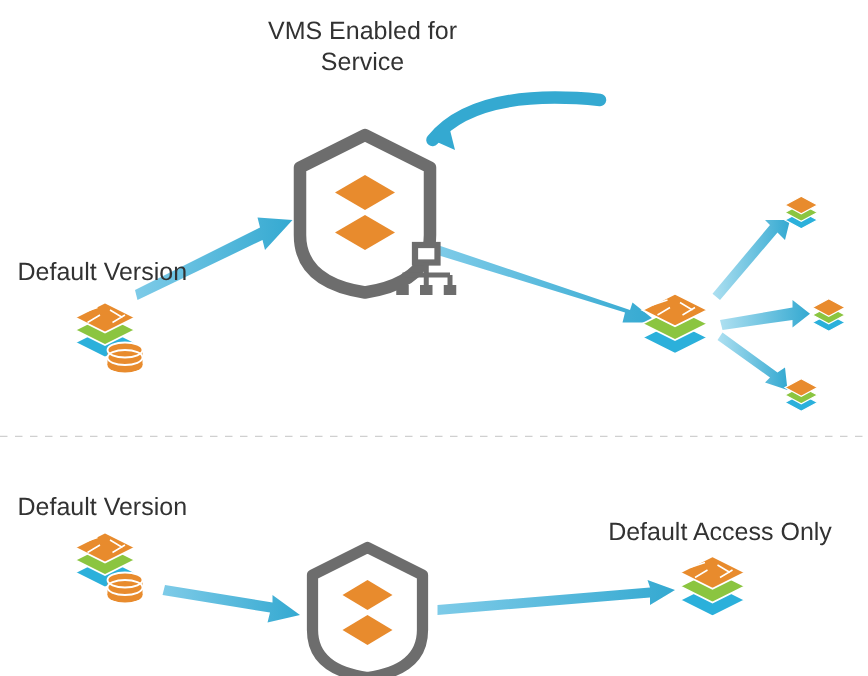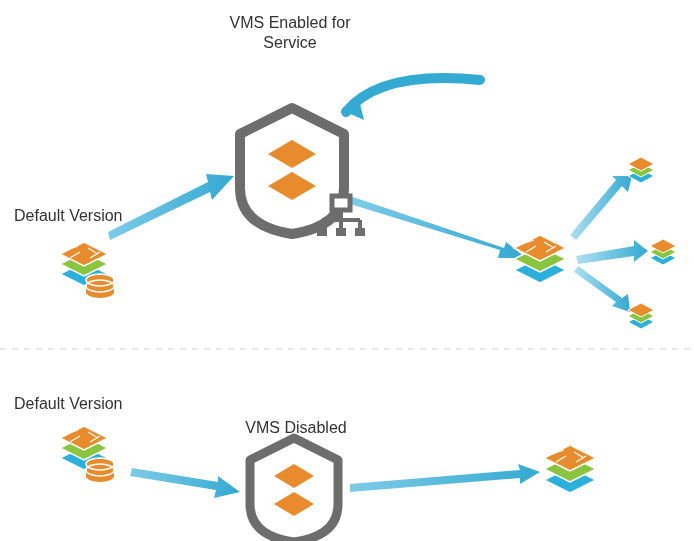--- a/index.html
+++ b/index.html
@@ -1,18 +1,18 @@
 <!DOCTYPE html>
 <html><head>
 <meta charset="utf-8">
 <style>
 html,body{margin:0;padding:0;width:694px;height:541px;font-family:-apple-system,Segoe UI,Helvetica,Arial,sans-serif;background:#fff;color:#323232;}
 .stage{position:relative;width:694px;height:541px;}
 svg{position:absolute;top:0;left:0;}
-.label{position:absolute;font-size:16px;text-align:center;line-height:1.25;}
+.label{position:absolute;font-size:20px;text-align:center;line-height:1.25;}
 </style>
 </head>
 <body>
 
 <div class="stage">
 
 <svg width="694" height="541" viewBox="0 0 694 541">
   <defs>
     <linearGradient id="arrowBlue" x1="0" y1="0" x2="1" y2="0">
       <stop offset="0" stop-color="#7ecbe8"></stop>
@@ -118,15 +118,15 @@
     <path d="M8 14 L20 10 M12 22 L22 16 M30 12 L40 18 M32 22 L42 16" stroke="#fff" stroke-width="1.2" fill="none"></path>
   </g>
 
 </svg>
 
 <div class="label" style="left:14px; top:206px; width:140px; text-align:left;">Default Version</div>
 <div class="label" style="left:200px; top:13px; width:180px; white-space:pre-line;">VMS Enabled for
 Service</div>
 
 <div class="label" style="left:14px; top:394px; width:140px; text-align:left;">Default Version</div>
-<div class="label" style="left:226px; top:418px; width:140px;">VMS Disabled</div>
+<div class="label" style="left:486px; top:414px; width:180px;">Default Access Only</div>
 
 </div>
 
 </body></html>

